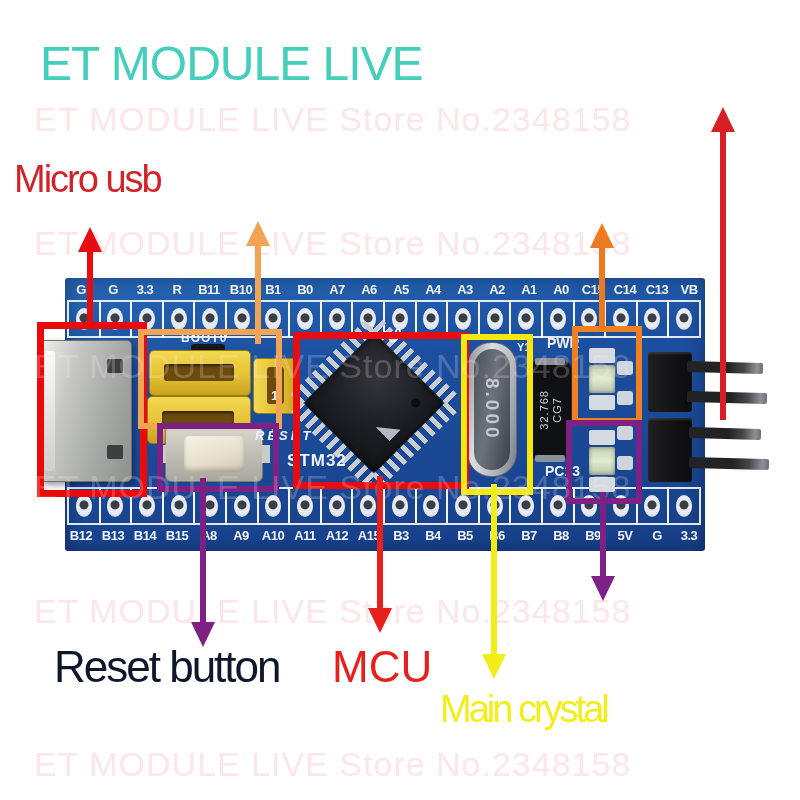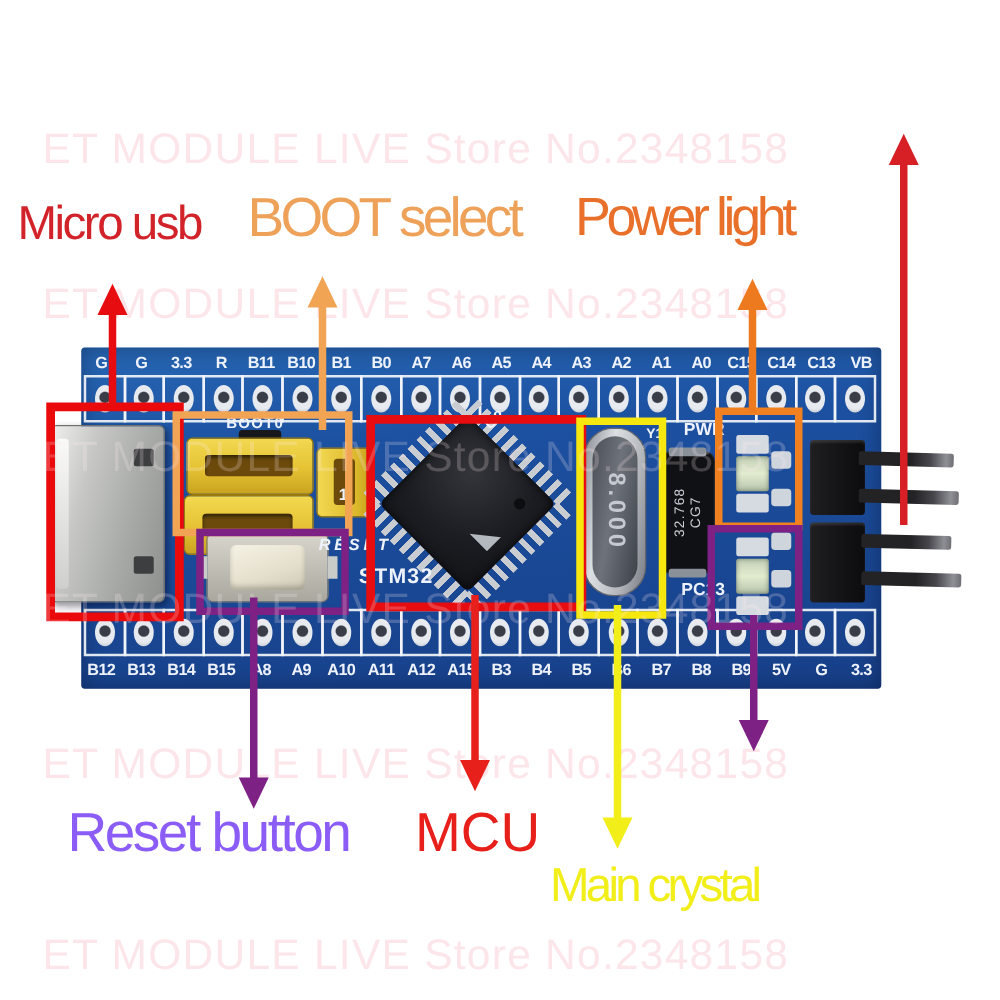--- a/index.html
+++ b/index.html
@@ -12,21 +12,21 @@
   .wm.onboard{color:rgba(255,236,241,0.22);z-index:8;}
   #wm1{top:100px}#wm2{top:224px}#wm3{top:347px}#wm4{top:468px}#wm5{top:592px}#wm6{top:745px}
 
   
   .cl{position:absolute;white-space:nowrap;z-index:50;}
   #lbl-title{left:40px;top:36px;font-size:48px;letter-spacing:-1px;color:#43cfba;}
   #lbl-debug{left:468px;top:44px;font-size:43px;letter-spacing:-2.5px;color:#d42028;}
   #lbl-usb{left:14px;top:158px;font-size:38px;letter-spacing:-2px;color:#d2232a;}
   #lbl-boot{left:198px;top:150px;font-size:44px;letter-spacing:-3px;color:#eda159;}
   #lbl-power{left:460px;top:150px;font-size:43px;letter-spacing:-3.5px;color:#e8702a;}
-  #lbl-reset{left:54px;top:642px;font-size:44px;letter-spacing:-2px;color:#8b5cf6;}
+  #lbl-reset{left:54px;top:642px;font-size:44px;letter-spacing:-2px;color:#0f172a;}
   #lbl-mcu{left:332px;top:642px;font-size:44px;color:#e8201c;}
   #lbl-pc13{left:564px;top:610px;font-size:42px;letter-spacing:-2.5px;color:#7d2185;}
   #lbl-crystal{left:440px;top:688px;font-size:38px;letter-spacing:-3px;color:#f2ee1a;}
 
   
   .aline{position:absolute;width:6px;z-index:40;}
   .ahead{position:absolute;width:0;height:0;border-left:12px solid transparent;border-right:12px solid transparent;z-index:40;}
   .ahead.up{border-bottom:25px solid;}
   .ahead.down{border-top:25px solid;}
   #ar-usb-l{left:87px;top:250px;height:74px;background:#e60c10;}
@@ -154,23 +154,22 @@
 
 <div id="stage">
 
   <div class="wm" id="wm1">ET MODULE LIVE  Store No.2348158</div>
   <div class="wm" id="wm2">ET MODULE LIVE  Store No.2348158</div>
   <div class="wm onboard" id="wm3">ET MODULE LIVE  Store No.2348158</div>
   <div class="wm onboard" id="wm4">ET MODULE LIVE  Store No.2348158</div>
   <div class="wm" id="wm5">ET MODULE LIVE  Store No.2348158</div>
   <div class="wm" id="wm6">ET MODULE LIVE  Store No.2348158</div>
 
+  <div class="cl" id="lbl-title">ET MODULE LIVE</div>
   <div class="cl" id="lbl-usb">Micro usb</div>
-  <div class="cl" id="lbl-boot">BOOT select</div>
-  <div class="cl" id="lbl-power">Power light</div>
   <div class="cl" id="lbl-reset">Reset button</div>
   <div class="cl" id="lbl-mcu">MCU</div>
   <div class="cl" id="lbl-crystal">Main crystal</div>
 
   <div class="ahead up" id="ar-usb-h"></div>
   <div class="aline" id="ar-usb-l"></div>
   <div class="ahead up" id="ar-boot-h"></div>
   <div class="aline" id="ar-boot-l"></div>
   <div class="ahead up" id="ar-power-h"></div>
   <div class="aline" id="ar-power-l"></div>

